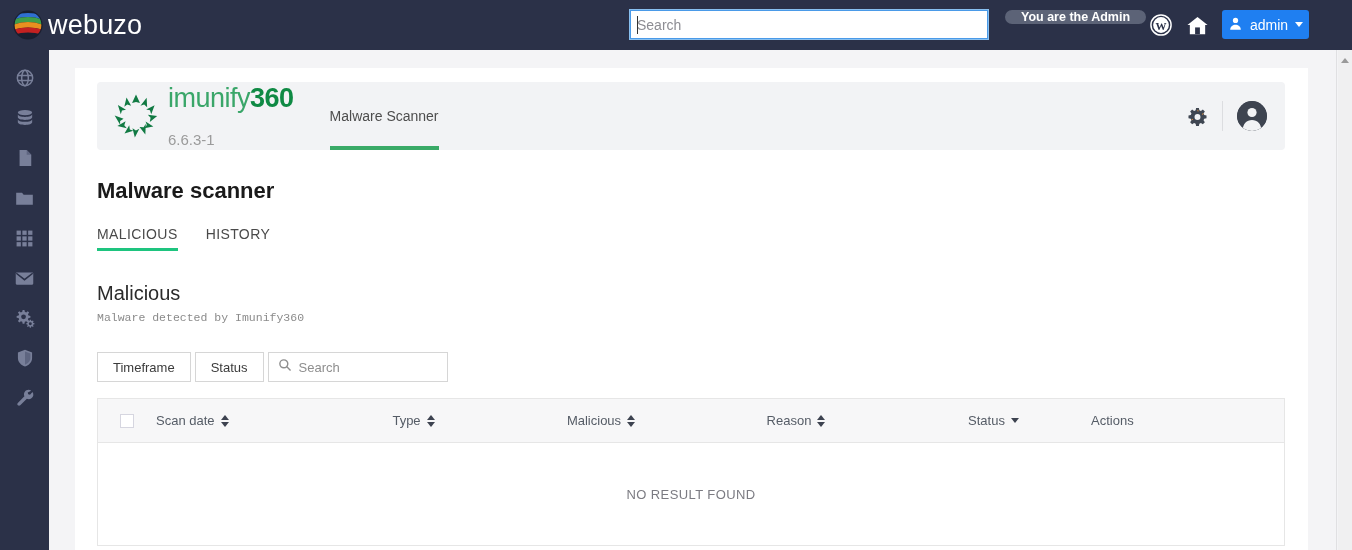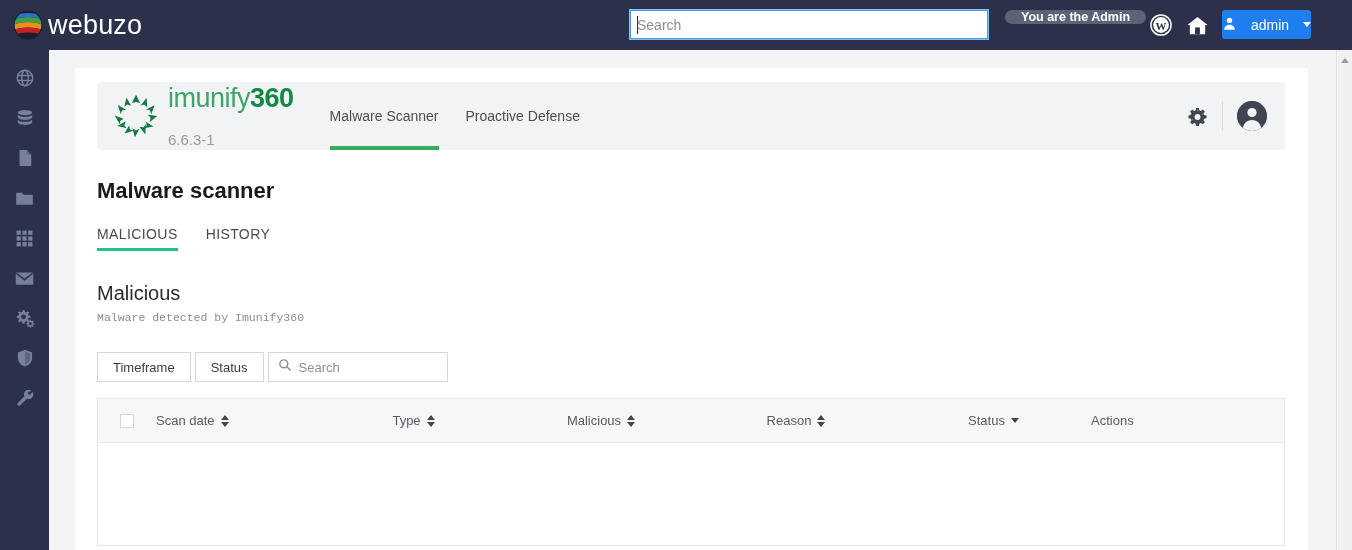--- a/index.html
+++ b/index.html
@@ -60,23 +60,23 @@
     position: absolute; top: 12px;
     width: 26px; height: 26px;
     display: flex; align-items: center; justify-content: center;
     color: #ffffff;
   }
   .icon-wp { left: 1148px; }
   .icon-home { left: 1184px; }
 
   .admin-btn {
     position: absolute; left: 1222px; top: 10px;
-    height: 29px; padding: 0 0;
+    height: 29px; padding: 0 6px;
     background: #1f7ff1; border-radius: 3px;
-    display: flex; align-items: center; gap: 14px;
+    display: flex; align-items: center; gap: 7px;
     color: #ffffff; font-size: 14px;
   }
   .caret-down {
     width: 0; height: 0;
     border-left: 4px solid transparent;
     border-right: 4px solid transparent;
     border-top: 5px solid #ffffff;
   }
 
   
@@ -465,21 +465,20 @@
       <span class="imunify-word">
         <span class="imunify-name">
           <span class="light">imunify</span><span class="bold">360</span>
         </span>
         <span class="imunify-ver">6.6.3-1</span>
       </span>
     </div>
 
     <div class="imunify-tabs">
       <div class="imunify-tab active">Malware Scanner</div>
-      <div class="imunify-tab">Proactive Defense</div>
     </div>
 
     <div class="imunify-right">
       <div class="gear-btn">
         <svg width="21" height="21" viewBox="0 0 24 24">
           <path d="M10.4 2.2 L13.6 2.2 L14.1 4.8 L15.9 5.6 L18.1 4.1 L20.4 6.4 L18.9 8.6 L19.7 10.4 L22.3 10.9 L22.3 14.1 L19.7 14.6 L18.9 16.4 L20.4 18.6 L18.1 20.9 L15.9 19.4 L14.1 20.2 L13.6 22.8 L10.4 22.8 L9.9 20.2 L8.1 19.4 L5.9 20.9 L3.6 18.6 L5.1 16.4 L4.3 14.6 L1.7 14.1 L1.7 10.9 L4.3 10.4 L5.1 8.6 L3.6 6.4 L5.9 4.1 L8.1 5.6 L9.9 4.8 Z" fill="#3f4652"></path>
           <path d="M12 4.4 L12.8 4.4 L13.2 6.3 L12 6.1 Z" fill="#e8913a"></path>
           <path d="M18.6 8.4 L19 9.2 L17.4 10 L17 9 Z" fill="#e8913a"></path>
           <path d="M5.2 15.3 L6.6 14.5 L7 15.5 L5.6 16.3 Z" fill="#e8913a"></path>
           <circle cx="12" cy="12.5" r="3.4" fill="#f2f3f5"></circle>
@@ -562,20 +561,23 @@
       <div class="th th-status">
         <span>Status</span>
         <span class="arw-dn"></span>
       </div>
 
       <div class="th th-actions">
         <span>Actions</span>
       </div>
     </div>
 
+    <div class="table-body">
+      <div class="no-result">NO RESULT FOUND</div>
+    </div>
   </div>
 
   <div class="scrollbar">
     <div class="sb-track"></div>
     <div class="sb-arrow-up"></div>
   </div>
 
 </div>
 
 </body></html>

